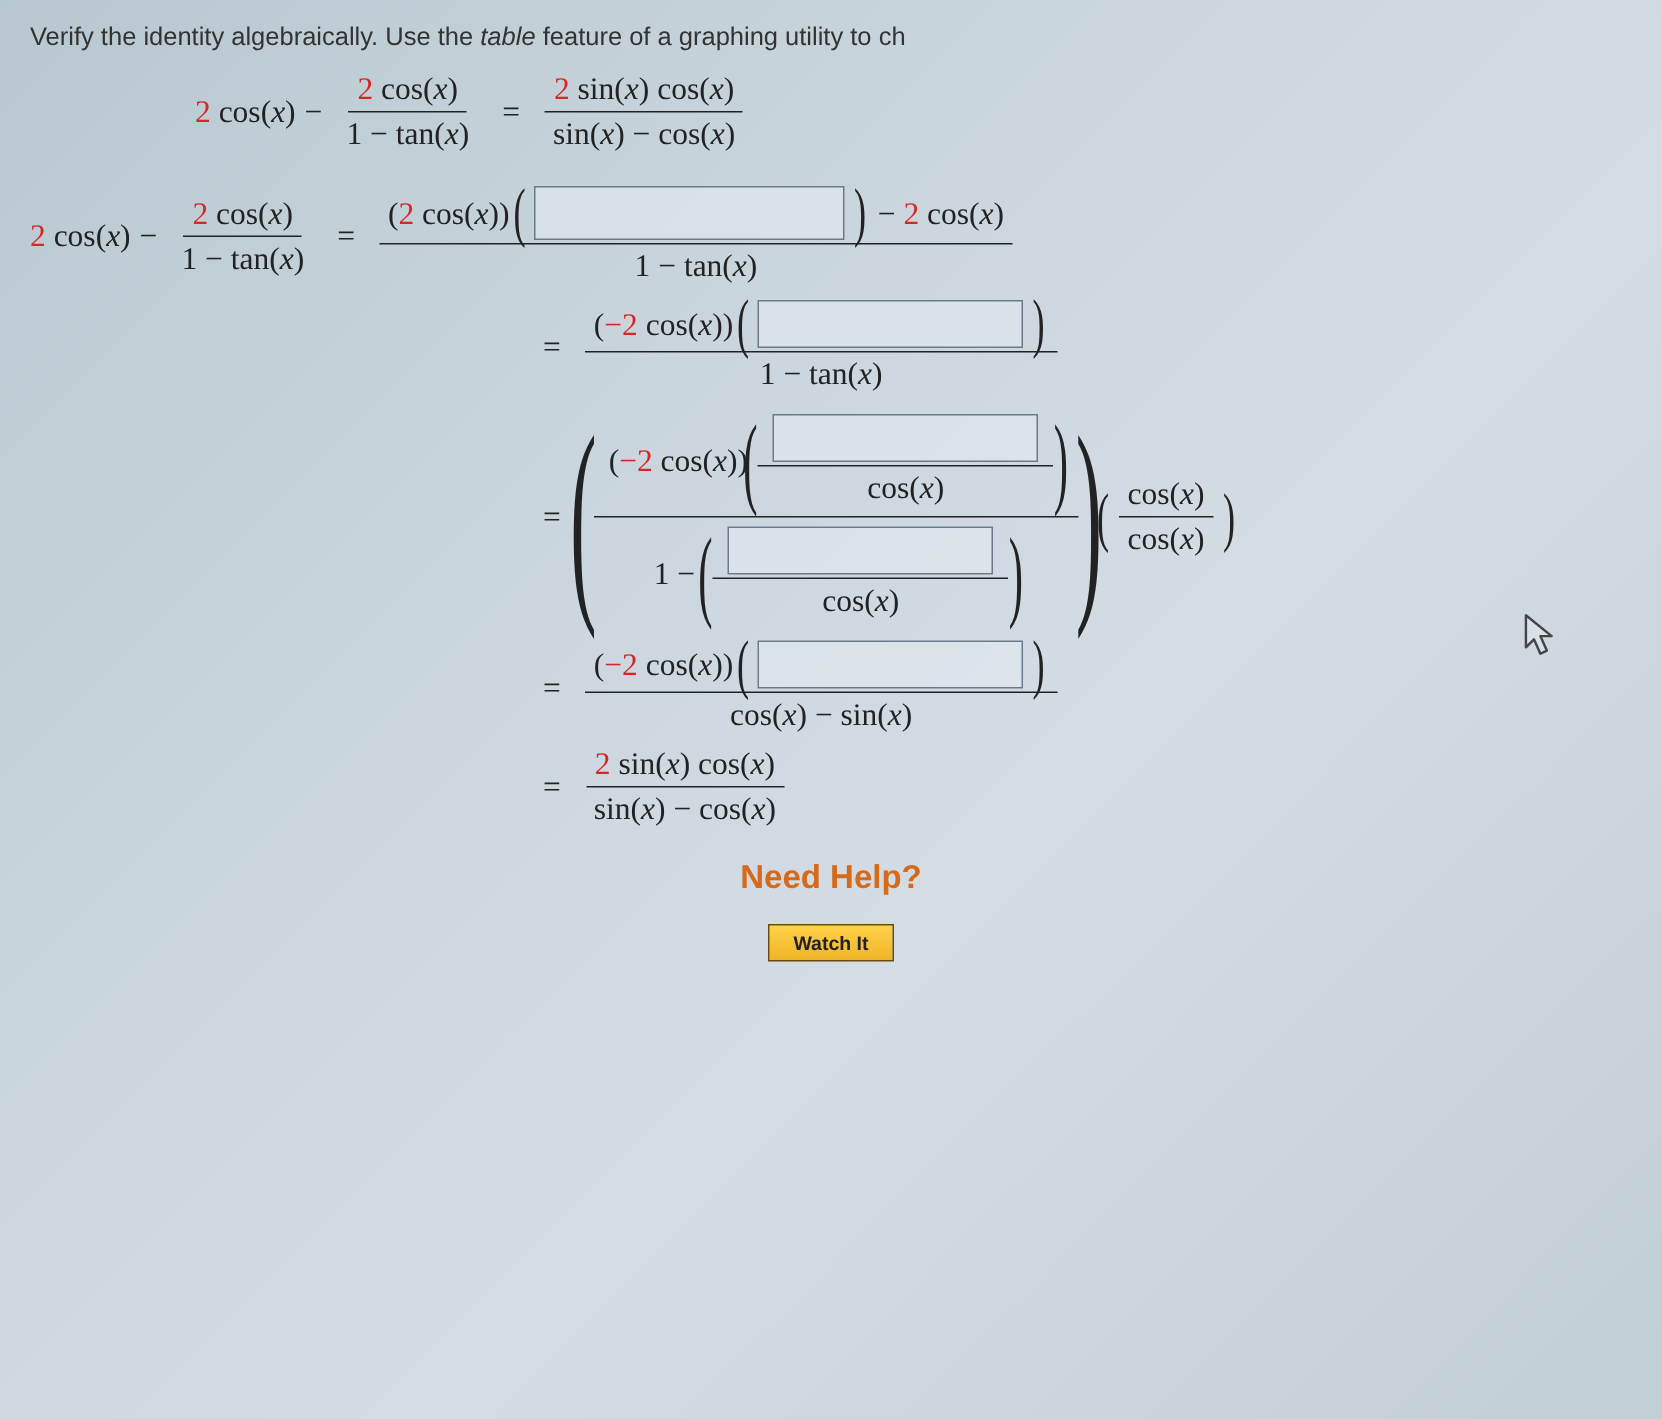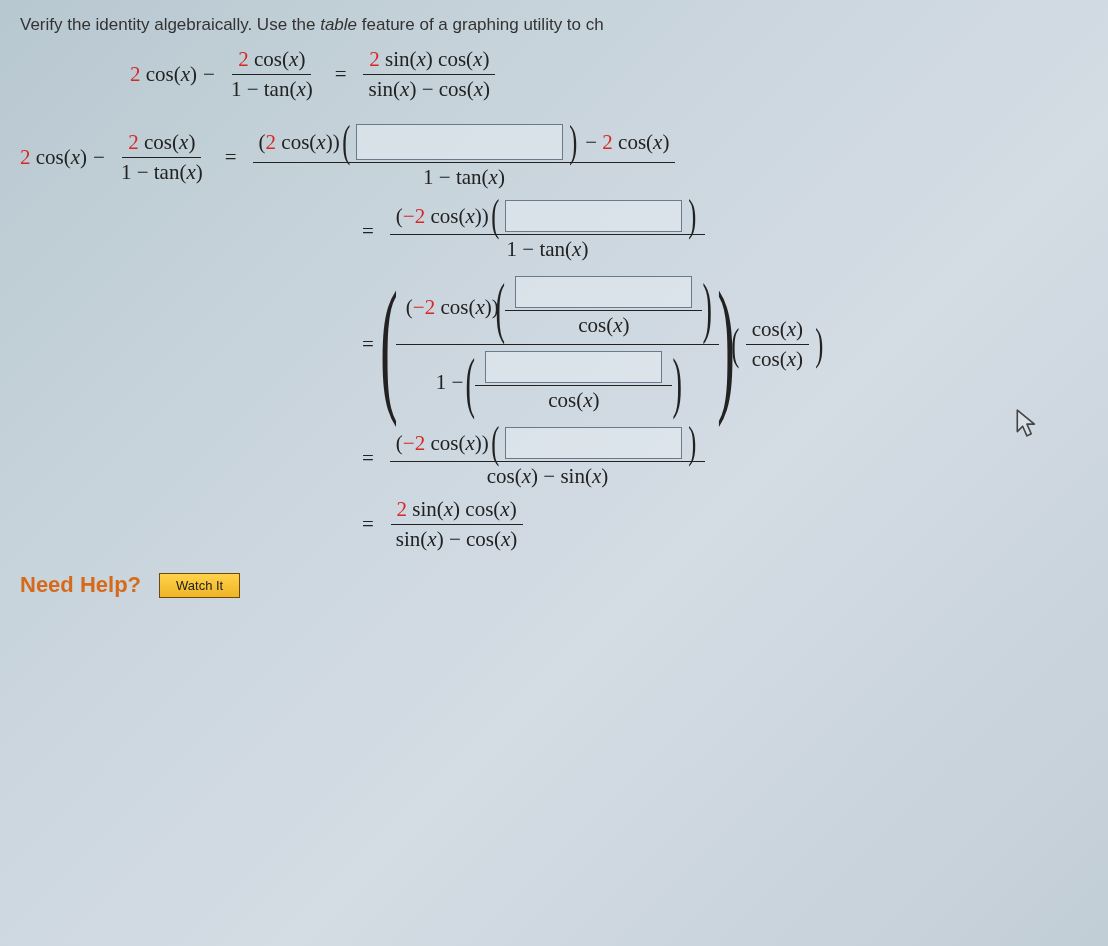--- a/index.html
+++ b/index.html
@@ -90,33 +90,34 @@
     margin: 0 -10px;
     display: inline-block;
     font-family: 'Times New Roman', serif;
   }
   .paren { font-family: 'Times New Roman', serif; }
   .help-row {
     margin-top: 18px;
     display: flex;
     align-items: center;
     gap: 18px;
+    flex-direction: column;
   }
   .need-help {
     color: #d66a1a;
     font-weight: bold;
     font-size: 22px;
     font-family: Verdana, sans-serif;
   }
   .watch-btn {
     background: linear-gradient(#ffd24a, #f0b428);
     border: 1.5px solid #6a4a10;
     font-family: Verdana, sans-serif;
     font-size: 13px;
-    font-weight: normal;
+    font-weight: bold;
     padding: 4px 16px;
     color: #222;
     cursor: pointer;
     text-align: center;
   }
   .cursor-icon {
     position: absolute;
     left: 1015px;
     top: 408px;
     color: #444;

